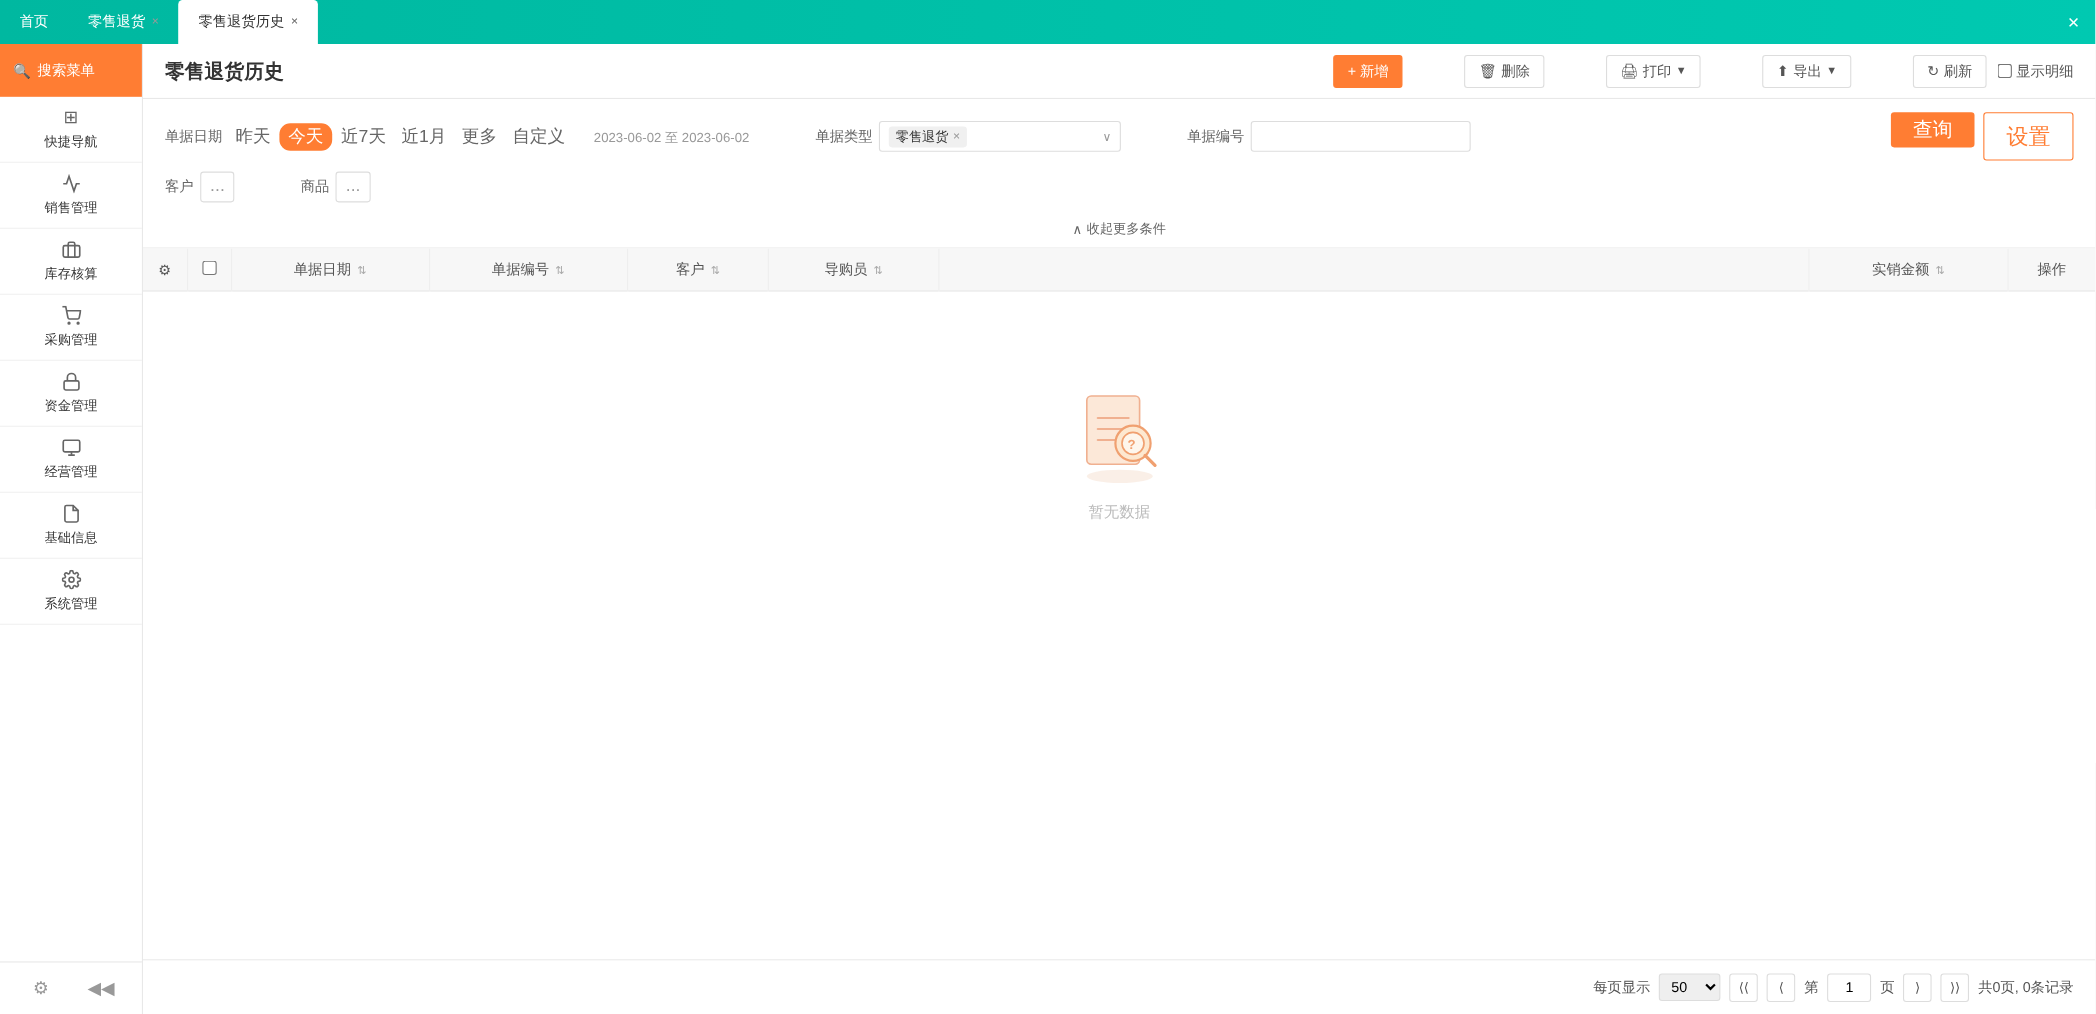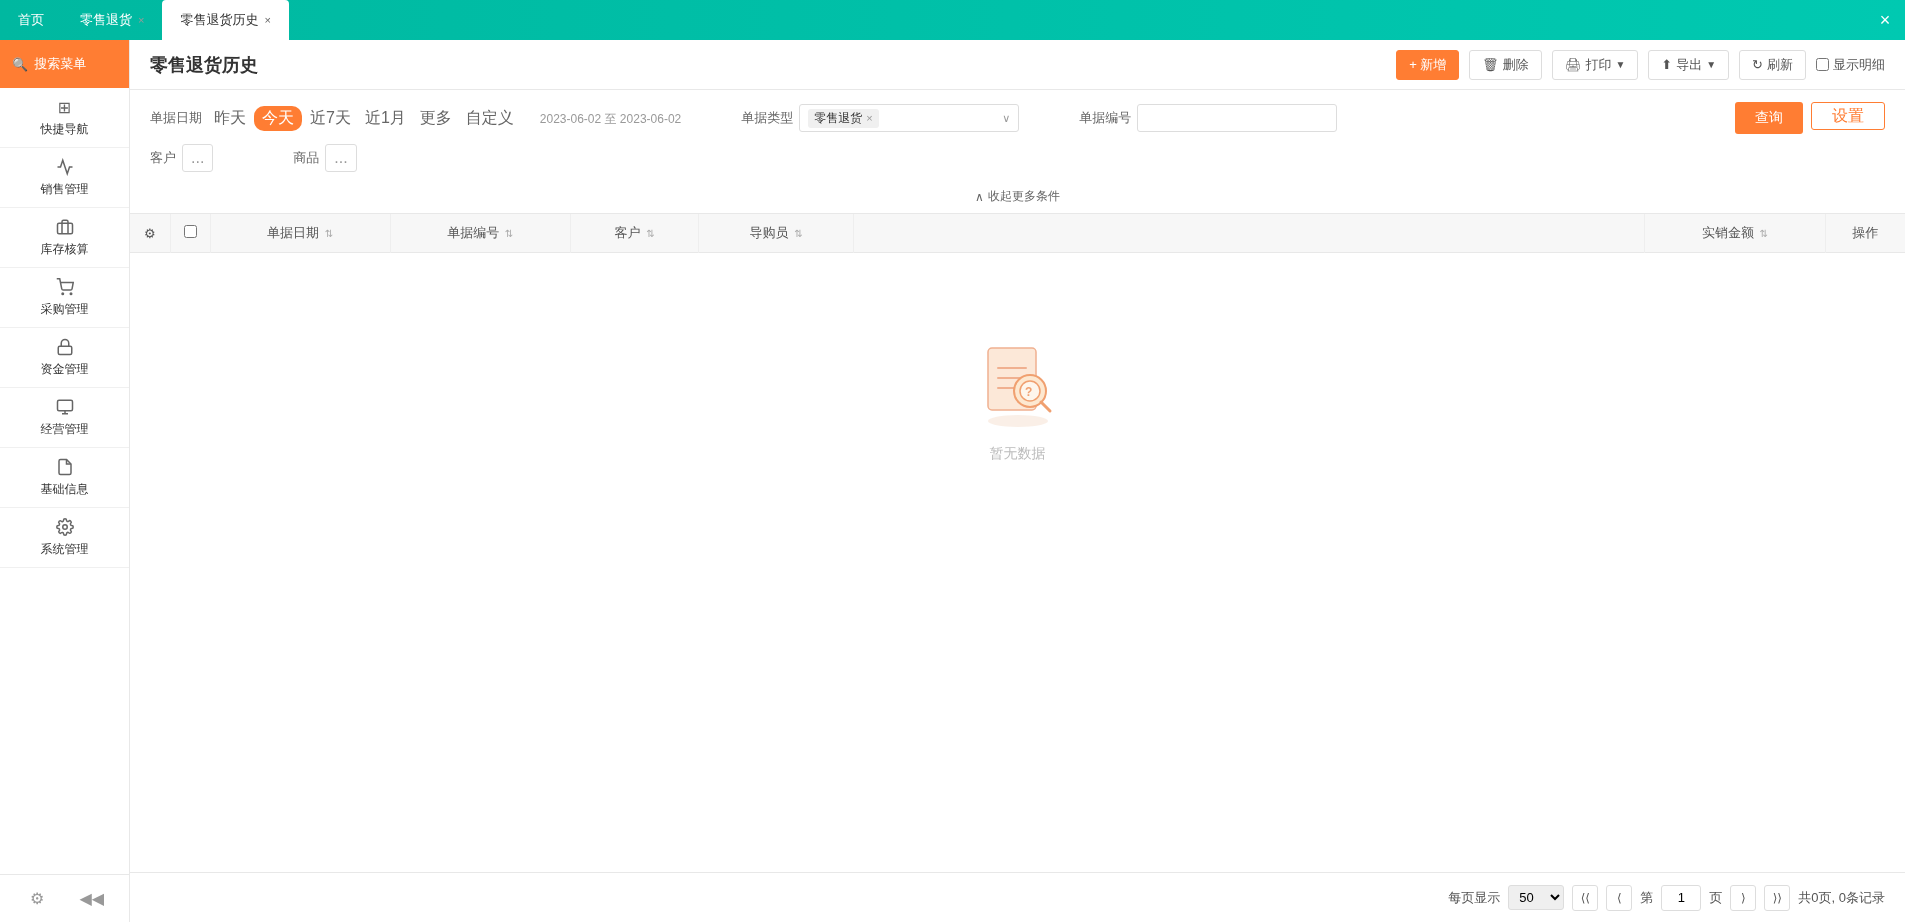--- a/index.html
+++ b/index.html
@@ -158,45 +158,46 @@
       padding: 0 12px;
       border: 1px solid #ddd;
       background: #fff;
       border-radius: 3px;
       cursor: pointer;
       font-size: 13px;
       color: #555;
       display: flex;
       align-items: center;
       gap: 4px;
+      margin-left: 46px;
     }
     .btn-primary {
       background: #ff7d33;
       color: #fff;
       border-color: #ff7d33;
     }
     .btn-query {
       background: #ff7d33;
       color: #fff;
       border: none;
       height: 32px;
       padding: 0 20px;
       border-radius: 3px;
       cursor: pointer;
-      font-size: 14px;
+      font-size: 18px;
     }
     .btn-settings {
       background: #fff;
       color: #ff7d33;
       border: 1px solid #ff7d33;
-      height: 28px;
+      height: 44px;
       padding: 0 20px;
       border-radius: 3px;
       cursor: pointer;
-      font-size: 16px;
+      font-size: 20px;
       text-align: right;
     }
     .checkbox-label {
       display: flex;
       align-items: center;
       gap: 4px;
       font-size: 13px;
       color: #555;
       cursor: pointer;
       justify-content: center;
@@ -586,21 +587,21 @@
         </div>
       </div>
 
       <div class="filter-row">
 
         <div class="filter-item">
           <span class="filter-label">客户</span>
           <div class="filter-dots">...</div>
         </div>
 
-        <div class="filter-item" style="margin-left: 60px;">
+        <div class="filter-item" style="margin-left: 40px;">
           <span class="filter-label">商品</span>
           <div class="filter-dots">...</div>
         </div>
       </div>
 
       <div class="collapse-bar">
         <span>∧</span>
         <span>收起更多条件</span>
       </div>
     </div>

